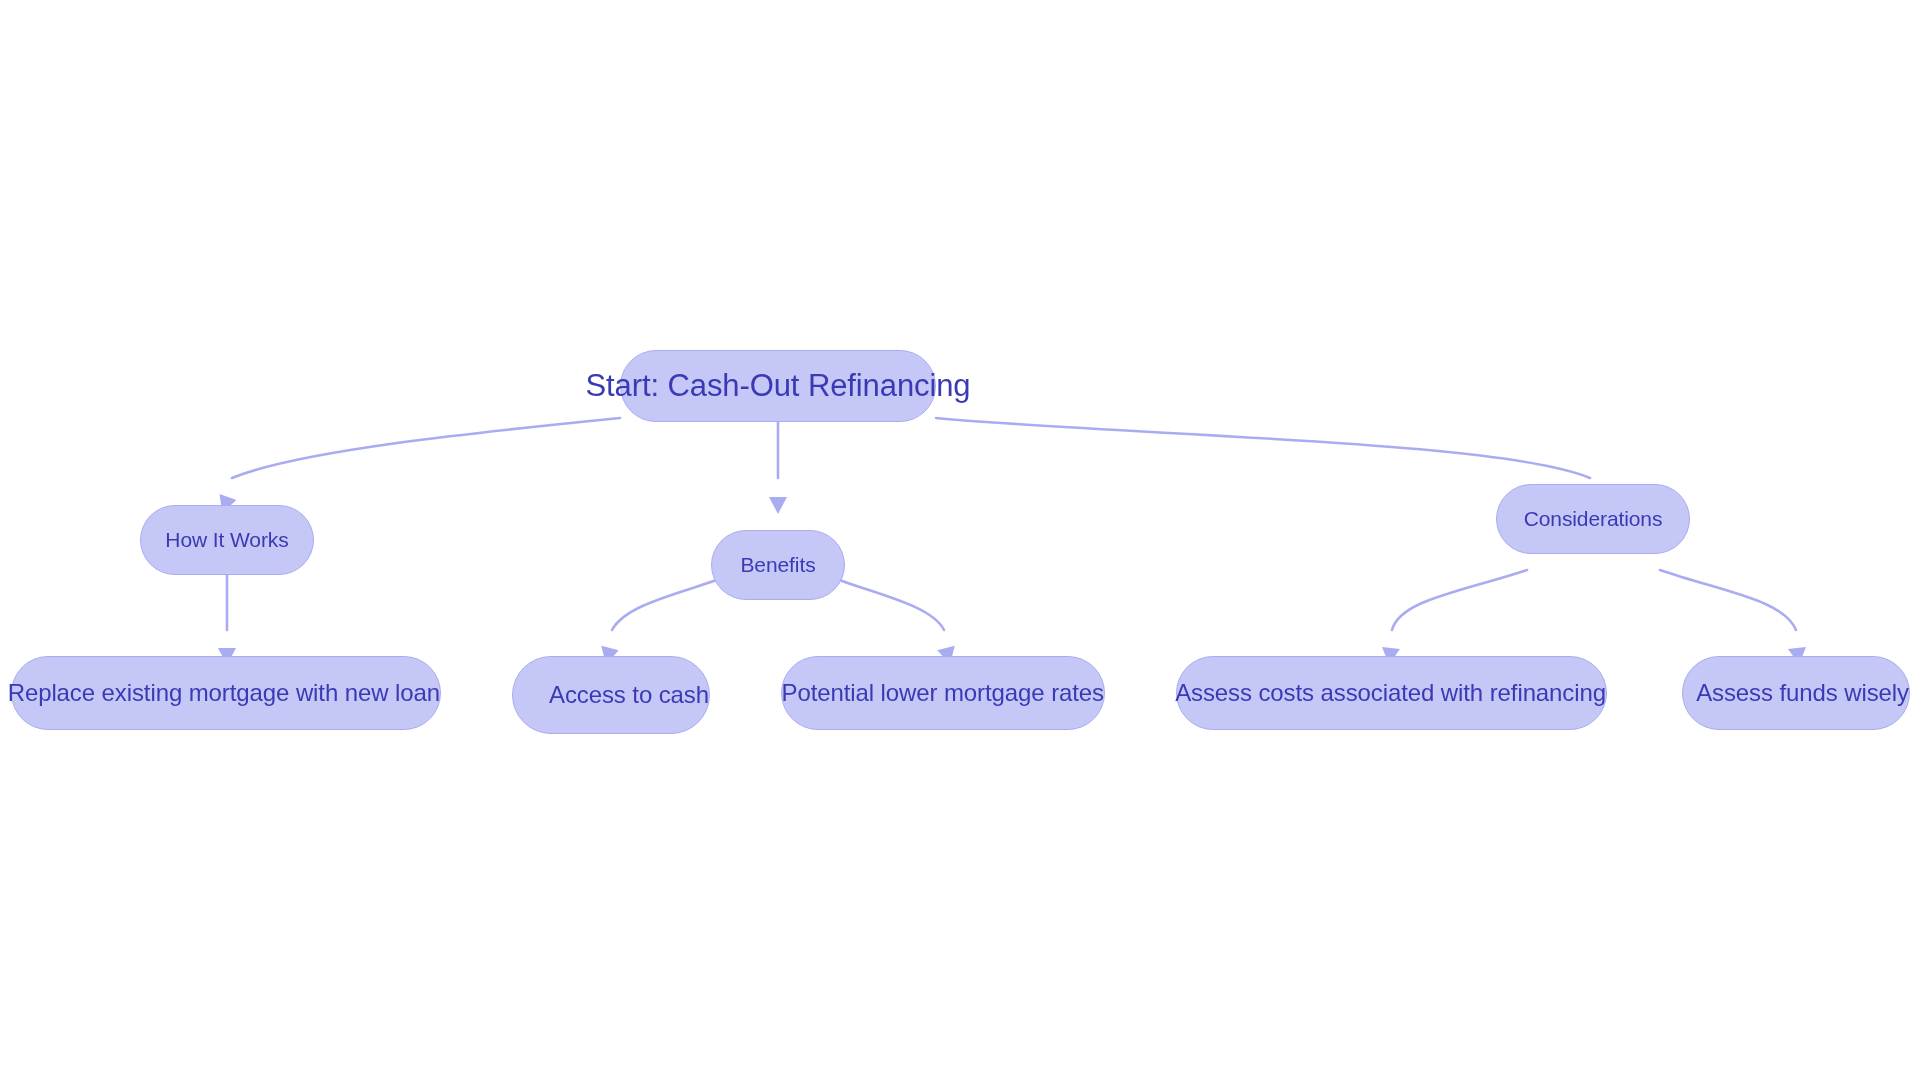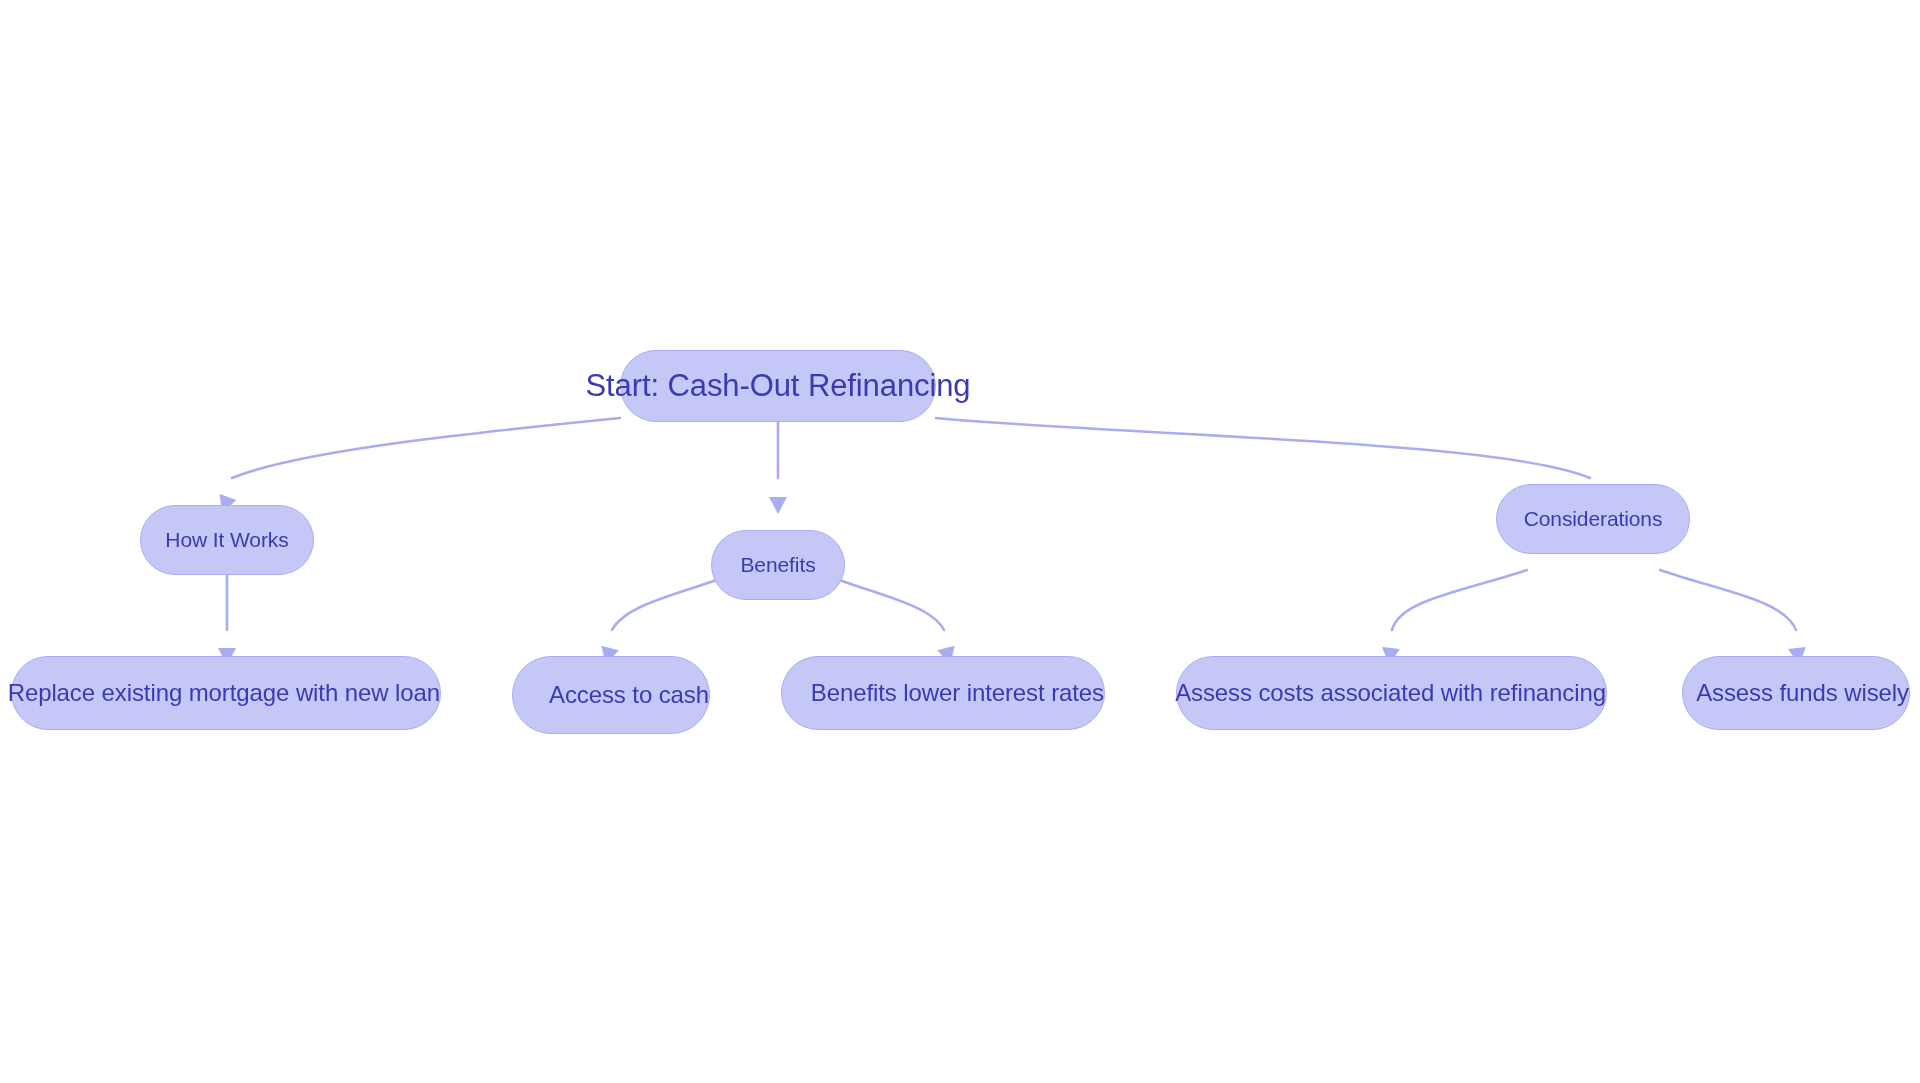--- a/index.html
+++ b/index.html
@@ -98,21 +98,21 @@
       <div class="node lvl-1" style="left: 1496px; top: 484px; width: 194px; height: 70px;">
         <span class="node-label">Considerations</span>
       </div>
       <div class="node lvl-2" style="left: 11px; top: 656px; width: 430px; height: 74px;">
         <span class="node-label">Replace existing mortgage with new loan</span>
       </div>
       <div class="node lvl-2" style="left: 512px; top: 656px; width: 198px; height: 78px;">
         <span class="node-label">Access to cash</span>
       </div>
       <div class="node lvl-2" style="left: 781px; top: 656px; width: 324px; height: 74px;">
-        <span class="node-label">Benefits lower interest rates</span>
+        <span class="node-label">Potential lower mortgage rates</span>
       </div>
       <div class="node lvl-2" style="left: 1176px; top: 656px; width: 431px; height: 74px;">
         <span class="node-label">Assess costs associated with refinancing</span>
       </div>
       <div class="node lvl-2" style="left: 1682px; top: 656px; width: 228px; height: 74px;">
         <span class="node-label">Assess funds wisely</span>
       </div>
     </div>
 
 </div>

